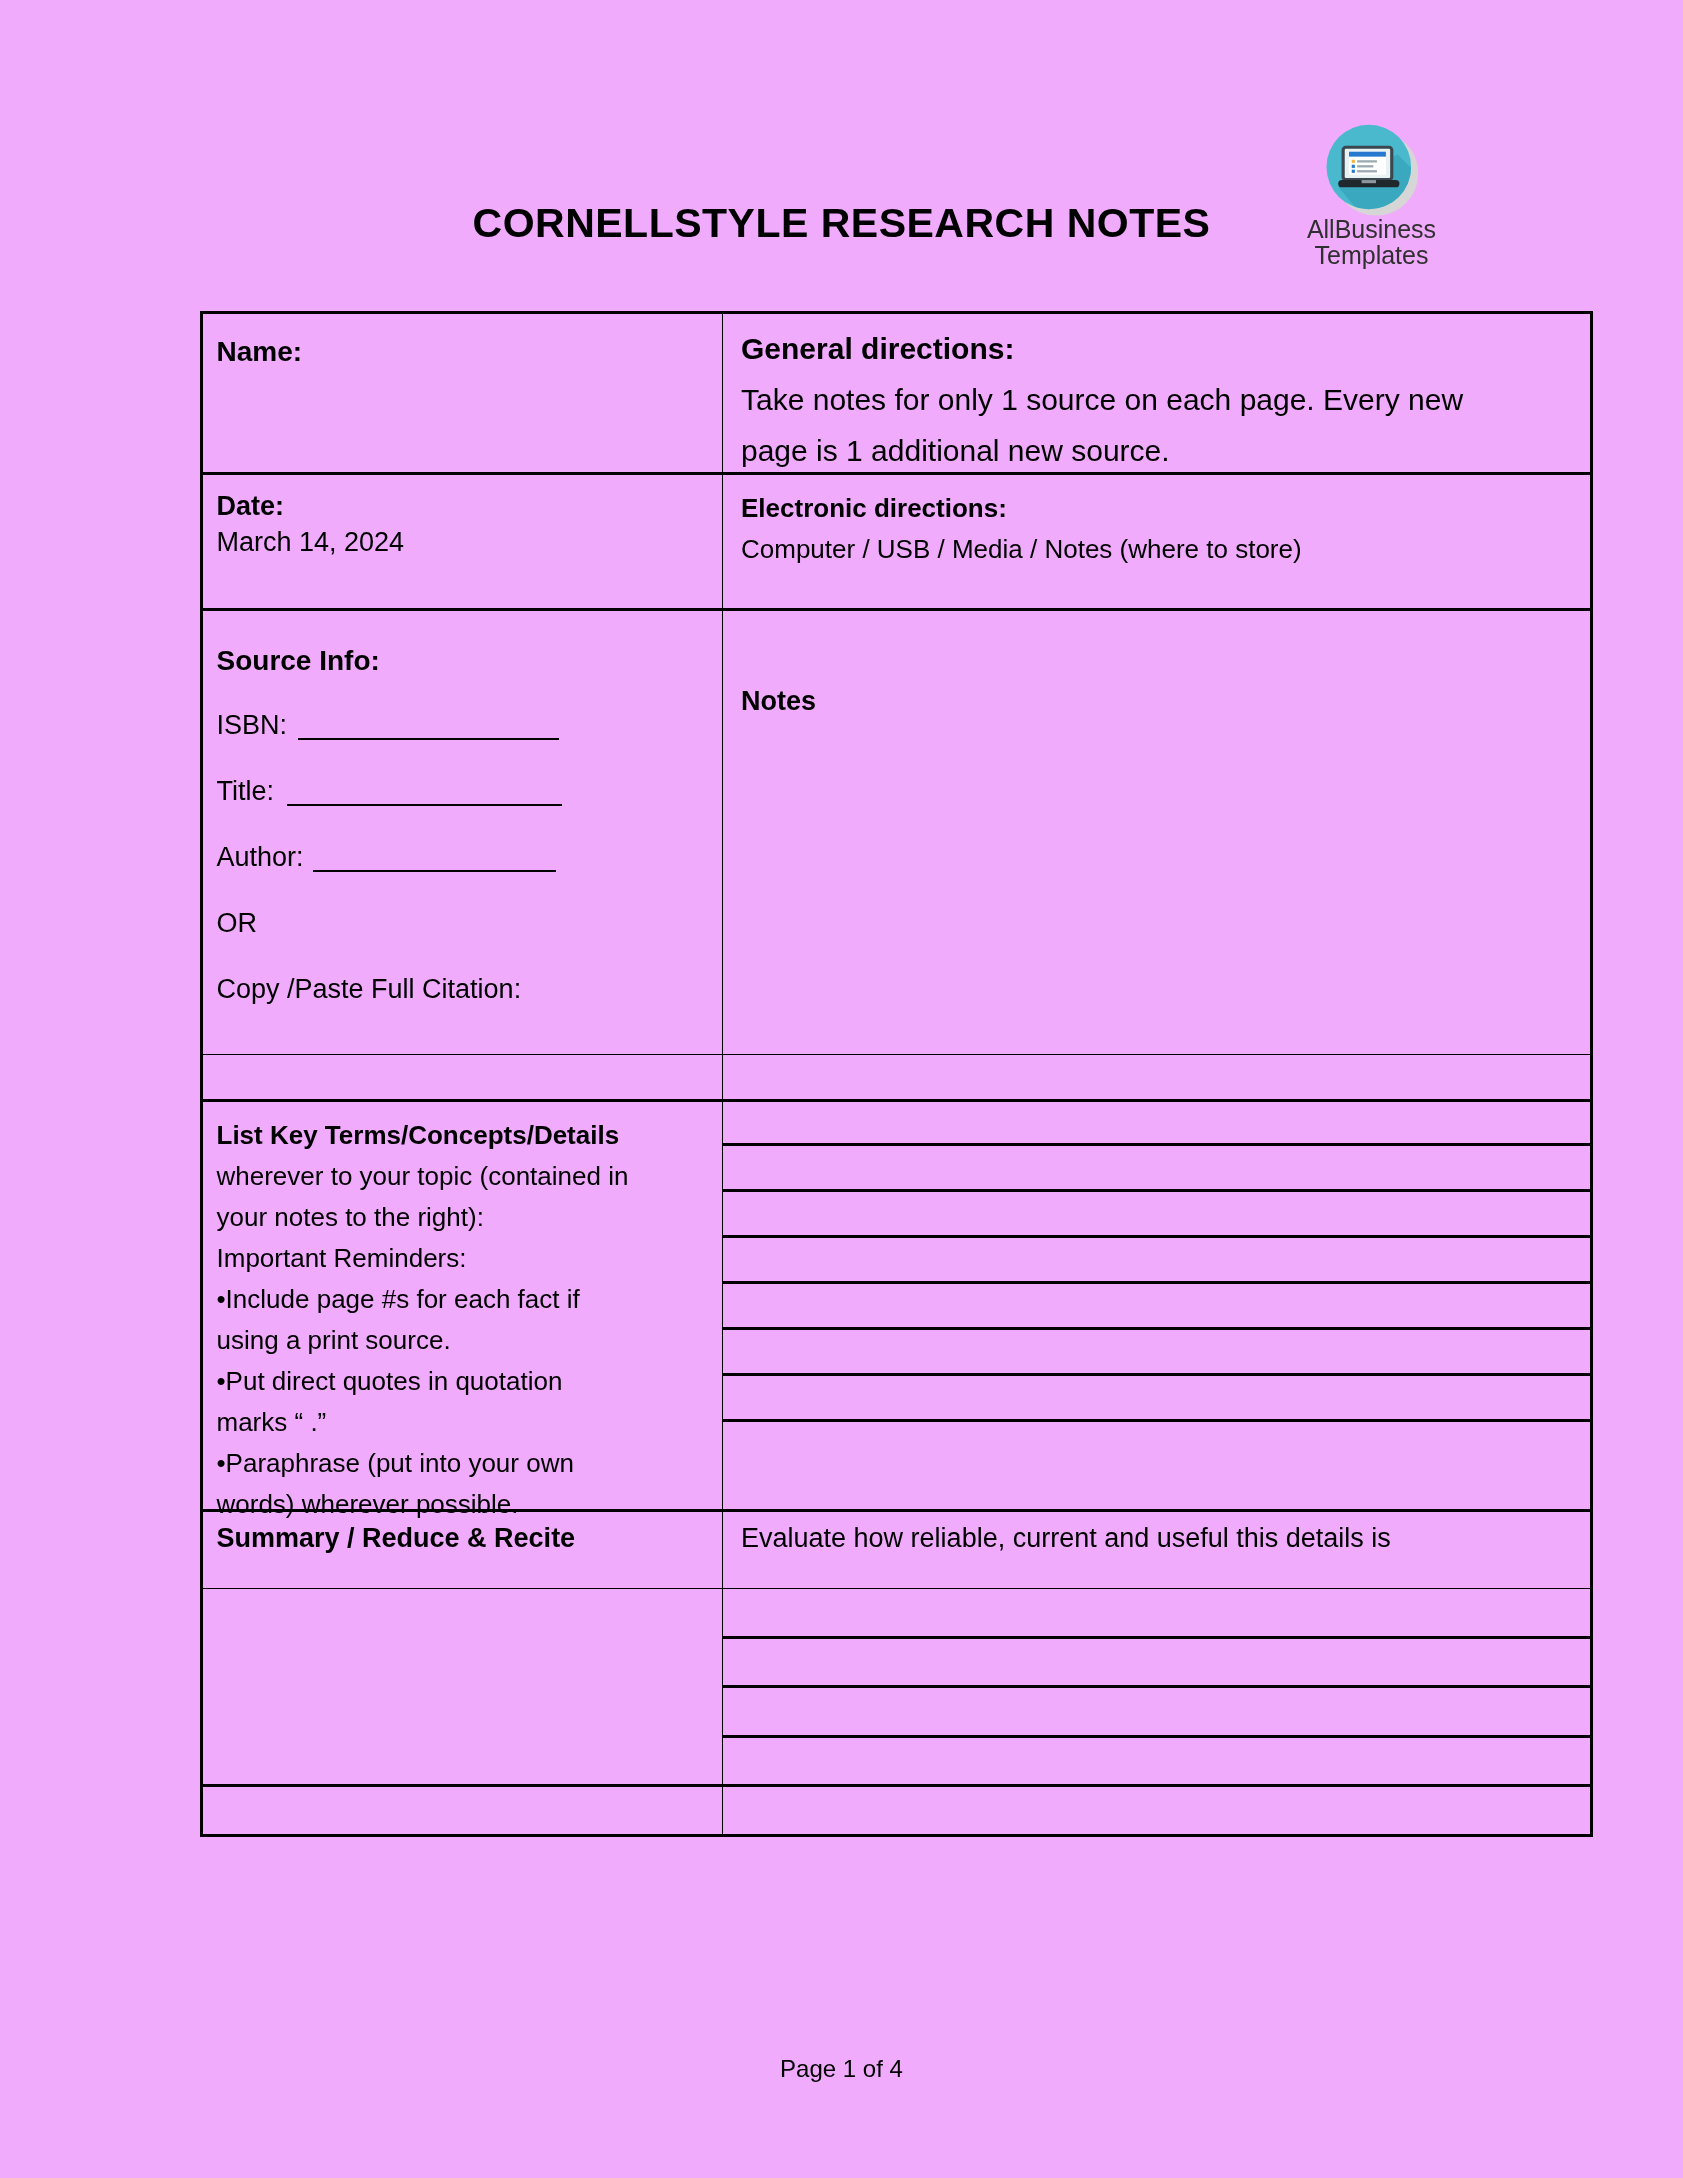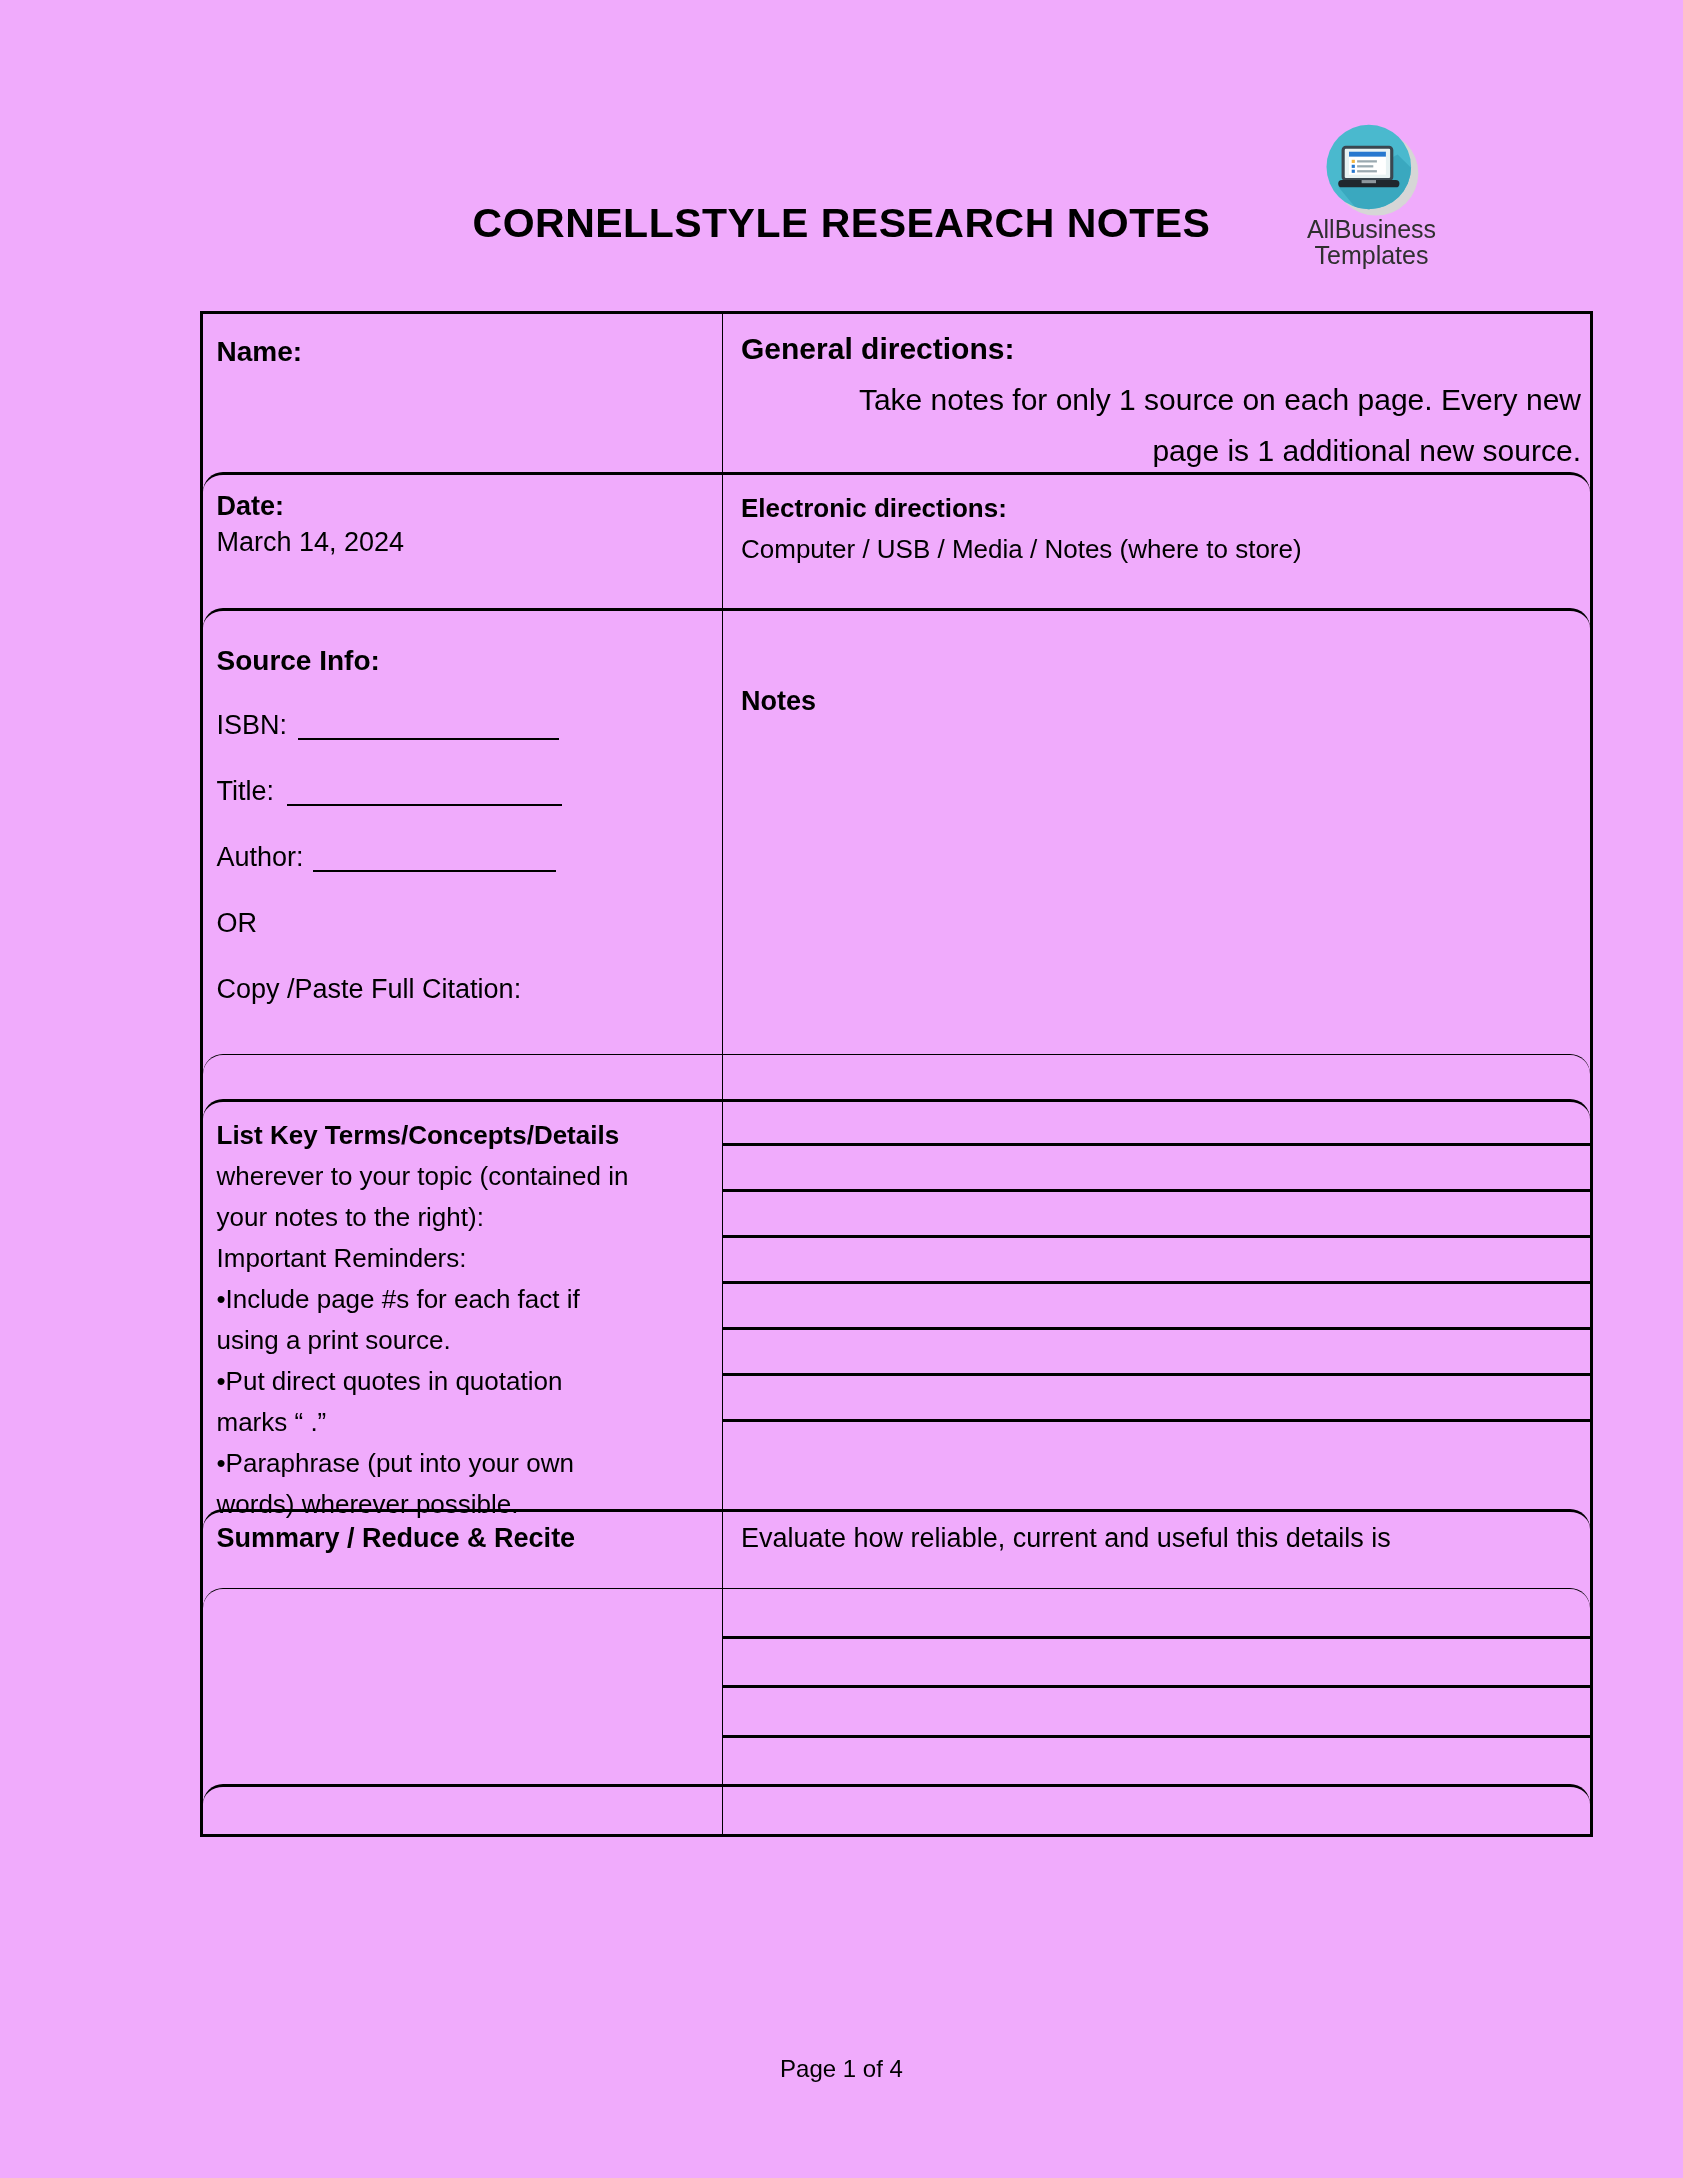--- a/index.html
+++ b/index.html
@@ -9,35 +9,35 @@
   
   .doc-title{position:absolute;top:200px;left:0;width:1683px;text-align:center;
              font-size:41px;font-weight:bold;letter-spacing:0.5px;white-space:nowrap;}
   .logo{position:absolute;left:1322px;top:122px;width:99px;}
   .logo svg{display:block;}
   .logo-text{position:absolute;top:94px;left:-54px;width:207px;text-align:center;
              font-size:25px;line-height:26px;color:#2f2f2f;}
 
   
   .tbl{position:absolute;left:200px;top:311px;width:1393px;border:3.6px solid #000;box-sizing:border-box;}
-  .row{display:flex;box-sizing:border-box;border-radius:20px;}
+  .row{display:flex;box-sizing:border-box;}
   .row,.row *{box-sizing:border-box;}
   .lc{width:520px;flex:none;border-right:1.8px solid #000;}
   .rc{flex:1;min-width:0;}
   .bt4{border-top:3.6px solid #000;}
   .bt2{border-top:1.8px solid #000;}
 
   .r1{height:158px;} .r2{height:136px;} .r3{height:446px;} .r4{height:45px;}
   .r5{height:410px;justify-content:space-between;} .r6{height:79px;} .r7{height:196px;} .r8{height:158px;display:block;} .r9{height:50px;}
 
   
   .name-cell{padding:21.6px 9px 0 13.5px;font-size:28px;font-weight:bold;}
   .gd-cell{padding:9px 9px 0 18px;}
   .gd-head{font-size:30px;font-weight:bold;line-height:51px;}
-  .gd-line{font-size:30px;line-height:51px;white-space:nowrap;text-align:right;}
+  .gd-line{font-size:30px;line-height:51px;white-space:nowrap;}
 
   
   .date-cell{padding:12.6px 9px 0 13.5px;font-size:27px;line-height:36px;}
   .ed-cell{padding:12.6px 9px 0 18px;font-size:26px;line-height:41px;}
   .b{font-weight:bold;}
 
   
   .si-cell{padding:34px 9px 0 13.5px;font-size:27px;}
   .si-head{font-weight:bold;font-size:28px;height:65px;}
   .si-line{height:66px;white-space:nowrap;}

